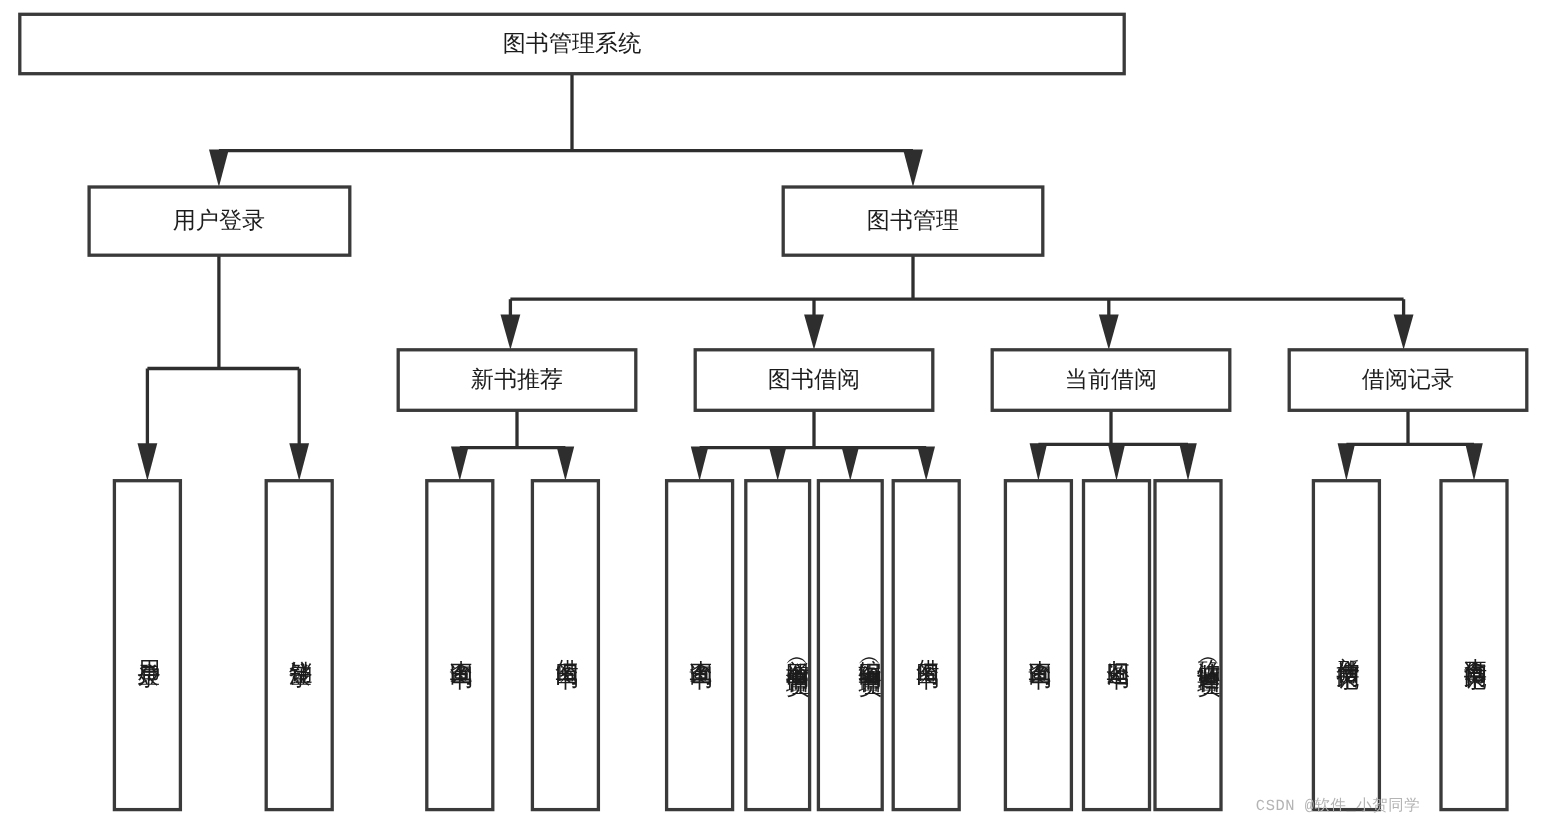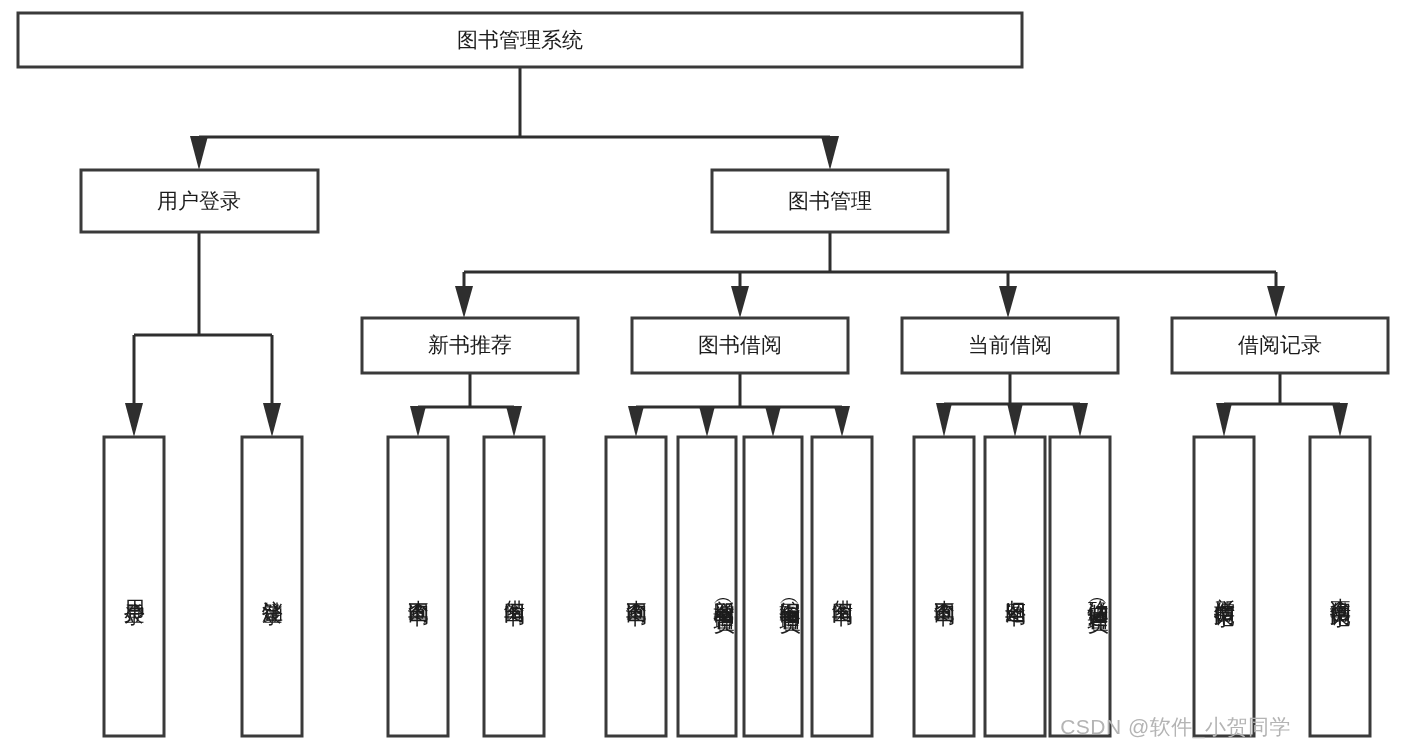--- a/index.html
+++ b/index.html
@@ -60,22 +60,22 @@
     justify-content: center;
     text-align: center;
     letter-spacing: 2px;
     pointer-events: none;
     white-space: nowrap;
   }
   .watermark {
     position: absolute;
     right: 14px;
     bottom: 6px;
-    font-family: Liberation Sans, sans-serif;
-    font-size: 21px;
+    font-family: Liberation Mono, monospace;
+    font-size: 14px;
     color: #b4b4b4;
     white-space: nowrap;
     letter-spacing: 0.5px;
   }
 </style>
 </head>
 <body>
 
 <div id="diagram-root">
 

